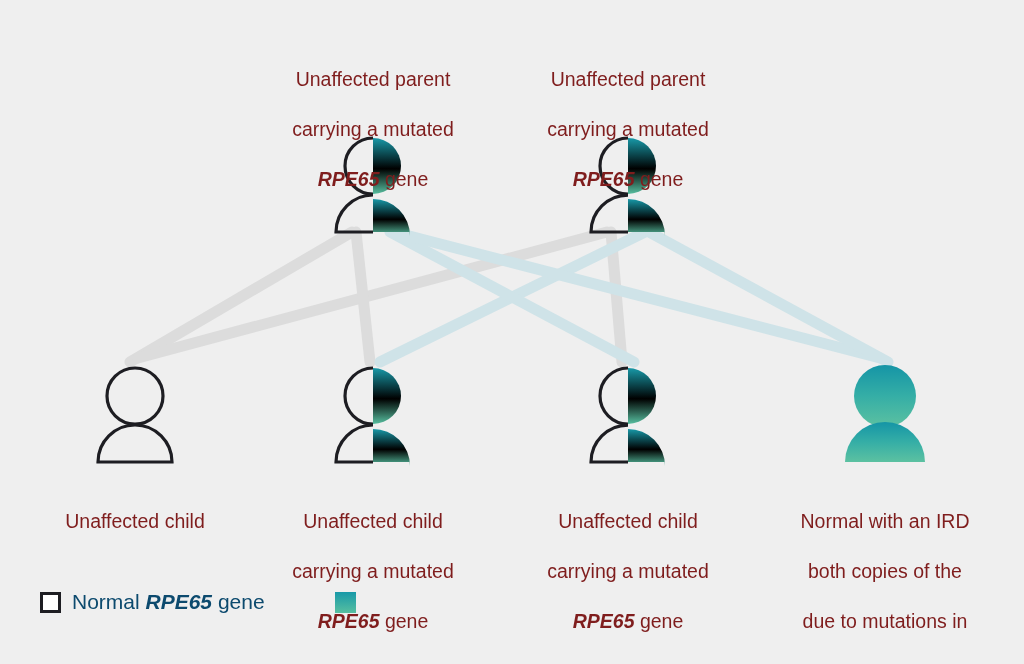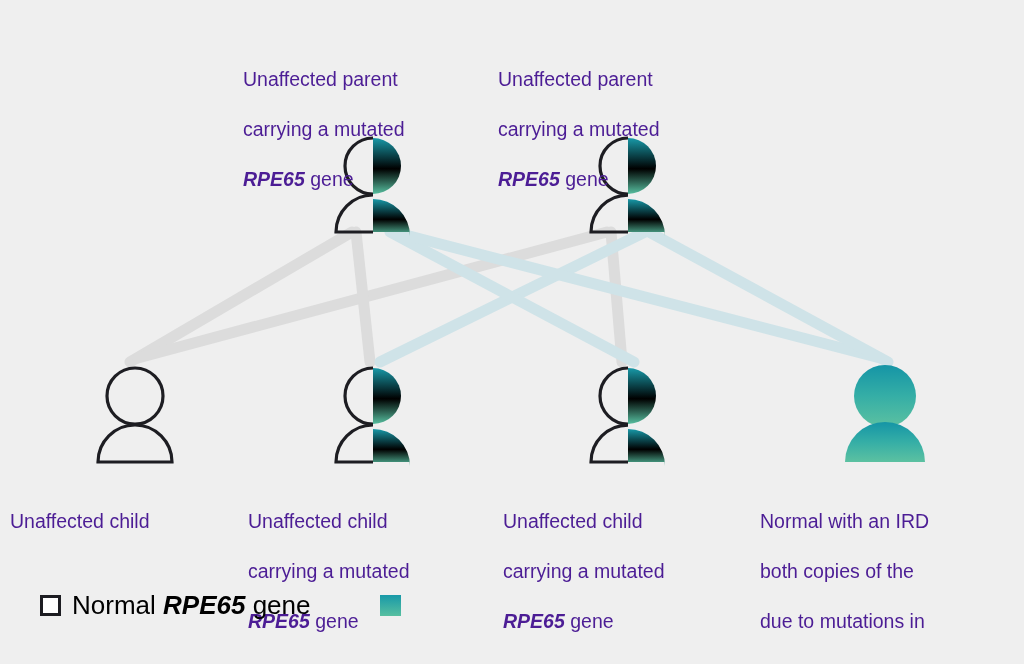--- a/index.html
+++ b/index.html
@@ -15,21 +15,22 @@
     position: relative;
   }
   #diagram {
     position: absolute;
     top: 0; left: 0;
     width: 1024px;
     height: 664px;
   }
   .fig-label {
     position: absolute;
-    color: #4c1d95;
+    text-align: center;
+    color: #7f1d1d;
     font-size: 19.5px;
     line-height: 25px;
     white-space: pre-line;
   }
   .parent-label { width: 260px; }
   .child-label  { width: 250px; }
   .legend {
     position: absolute;
     left: 40px;
     top: 590px;
@@ -47,22 +48,22 @@
     background: #ffffff;
     border: 3px solid #1d1d22;
     box-sizing: border-box;
   }
   .legend-swatch-mutated {
     width: 21px; height: 21px;
     background: linear-gradient(180deg, #1899a8 0%, #57bfa0 100%);
     box-sizing: border-box;
   }
   .legend-text {
-    font-size: 26px;
-    color: #000000;
+    font-size: 21px;
+    color: #0c4a6e;
     white-space: pre;
   }
   .ital { font-style: italic; font-weight: bold; }
 </style>
 </head>
 <body>
 
 <svg id="diagram" viewBox="0 0 1024 664">
   <defs>
     <linearGradient id="tealgrad" x1="0" y1="0" x2="0" y2="1">

